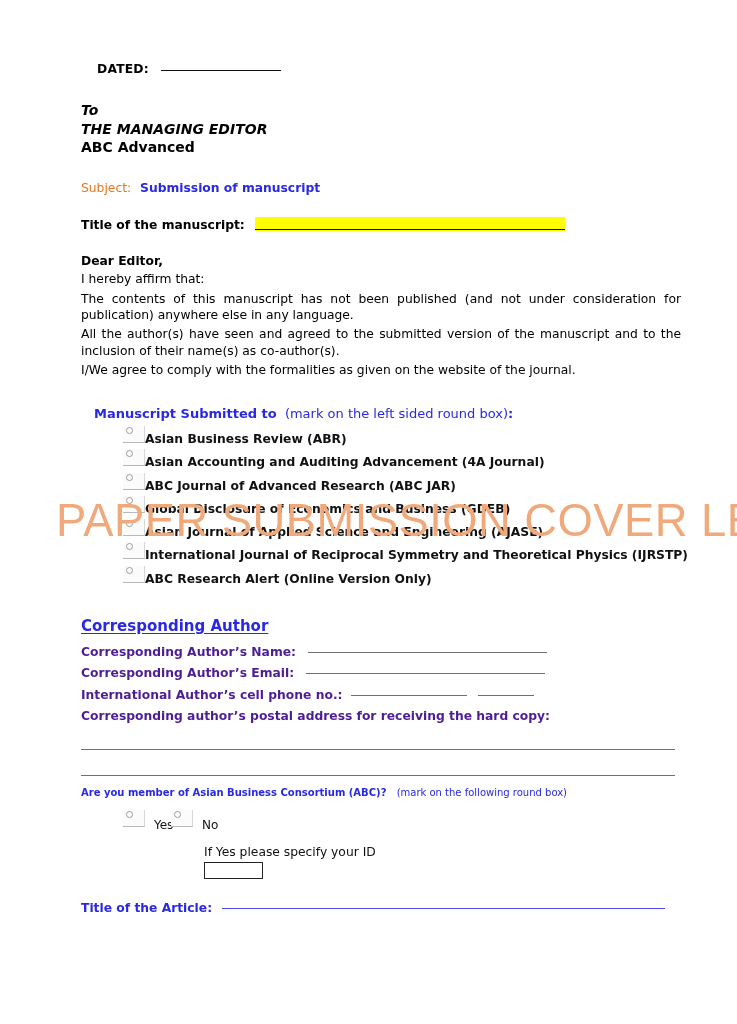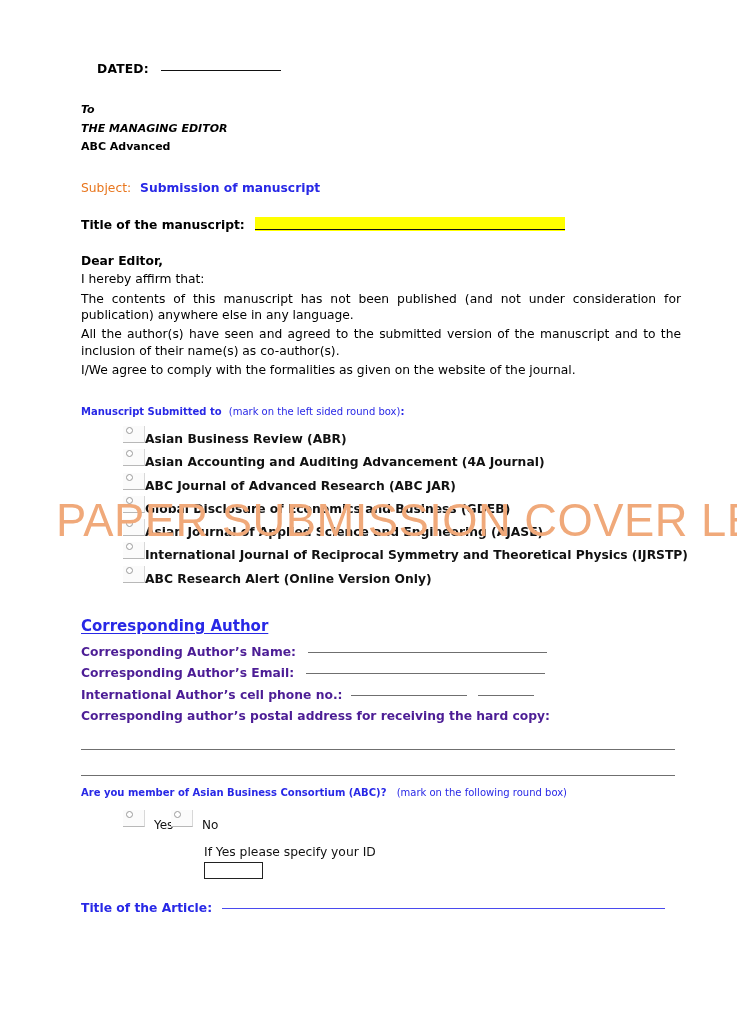--- a/index.html
+++ b/index.html
@@ -68,21 +68,21 @@
   .rule-dark {
     display: inline-block;
     border-bottom: 1.6px solid #111;
     vertical-align: 2px;
   }
 
   
   .to-block {
     position: absolute;
     top: 101px; left: 0;
-    font-size: 11px;
+    font-size: 14px;
     line-height: 18.5px;
     font-weight: bold;
   }
   .to-block .ital { font-style: italic; }
 
   
   .subject-row {
     position: absolute;
     top: 181px; left: 0;
     font-size: 12.3px;
@@ -122,22 +122,22 @@
   .body-block p {
     margin: 0 0 0 0;
     text-align: justify;
     text-justify: inter-word;
   }
   .body-block p.last-of-para { text-align: left; }
 
   
   .submitted-head {
     position: absolute;
-    top: 406px; left: 0;
-    font-size: 10px;
+    top: 406px; left: 13px;
+    font-size: 13px;
     white-space: nowrap;
   }
 
   
   .journal-list {
     position: absolute;
     top: 424px; left: 0;
     width: 600px;
   }
   .journal-row {

